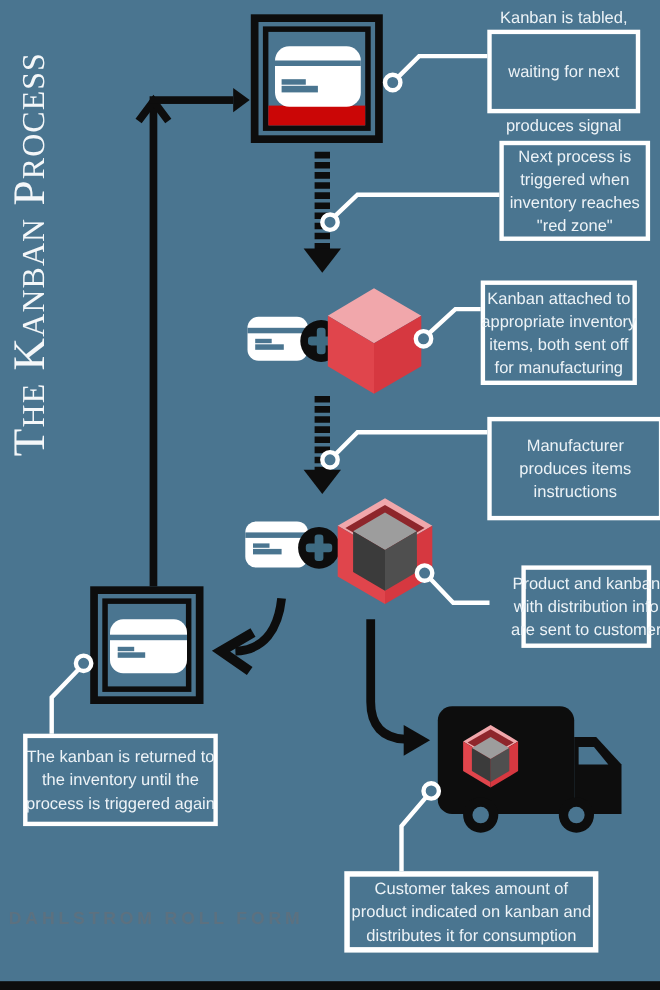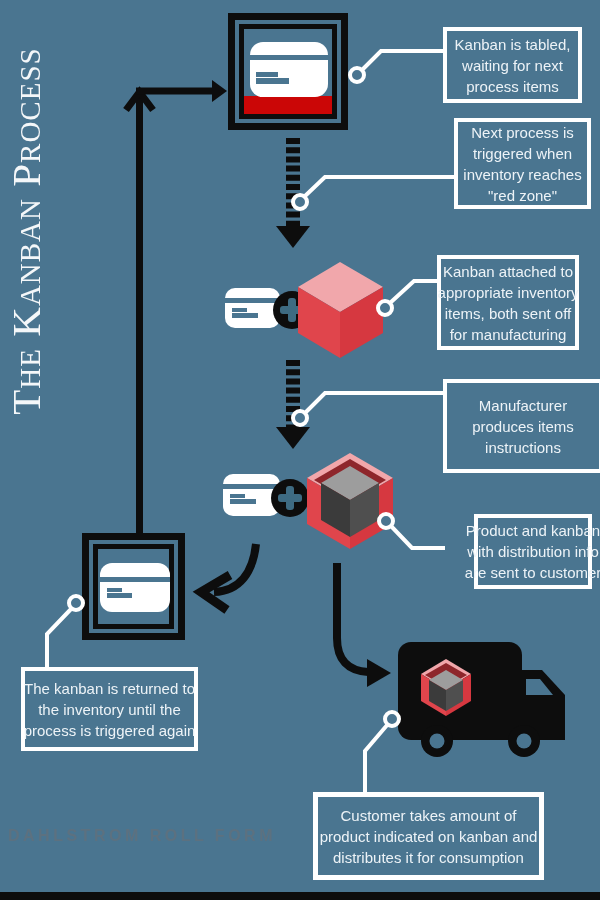--- a/index.html
+++ b/index.html
@@ -172,27 +172,27 @@
     <g stroke="#ffffff" stroke-width="4" fill="none">
       <polyline points="72,608 47,634 47,667"></polyline>
       <circle cx="76" cy="603" r="7" fill="#4a7590"></circle>
     </g>
     <g stroke="#ffffff" stroke-width="4" fill="none">
       <polyline points="388,724 365,751 365,792"></polyline>
       <circle cx="392" cy="719" r="7" fill="#4a7590"></circle>
     </g>
   </svg>
 
-  <div class="callout" style="left:443px;top:27px;width:139px;height:76px;">
+  <div class="callout" style="left:443px;top:27px;width:139px;height:76px;gap:28px;">
     <div class="ln">Kanban is tabled,</div>
     <div class="ln">waiting for next</div>
-    <div class="ln">process items</div>
-  </div>
-
-  <div class="callout" style="left:454px;top:118px;width:137px;height:91px;">
+    <div class="ln">produces signal</div>
+  </div>
+
+  <div class="callout" style="left:454px;top:128px;width:137px;height:91px;">
     <div class="ln">Next process is</div>
     <div class="ln">triggered when</div>
     <div class="ln">inventory reaches</div>
     <div class="ln">"red zone"</div>
   </div>
 
   <div class="callout" style="left:437px;top:255px;width:142px;height:95px;">
     <div class="ln">Kanban attached to</div>
     <div class="ln">appropriate inventory</div>
     <div class="ln">items, both sent off</div>
@@ -210,21 +210,21 @@
     <div class="ln">with distribution info</div>
     <div class="ln">are sent to customer</div>
   </div>
 
   <div class="callout" style="left:21px;top:667px;width:177px;height:84px;">
     <div class="ln">The kanban is returned to</div>
     <div class="ln">the inventory until the</div>
     <div class="ln">process is triggered again</div>
   </div>
 
-  <div class="callout thick" style="left:313px;top:792px;width:231px;height:88px;">
+  <div class="callout thick" style="left:313px;top:792px;width:231px;height:74px;">
     <div class="ln">Customer takes amount of</div>
     <div class="ln">product indicated on kanban and</div>
     <div class="ln">distributes it for consumption</div>
   </div>
 
   <div class="logo">
     <div class="logo-tagline">DAHLSTROM ROLL FORM</div>
   </div>
 
   <div class="bottom-bar"></div>

